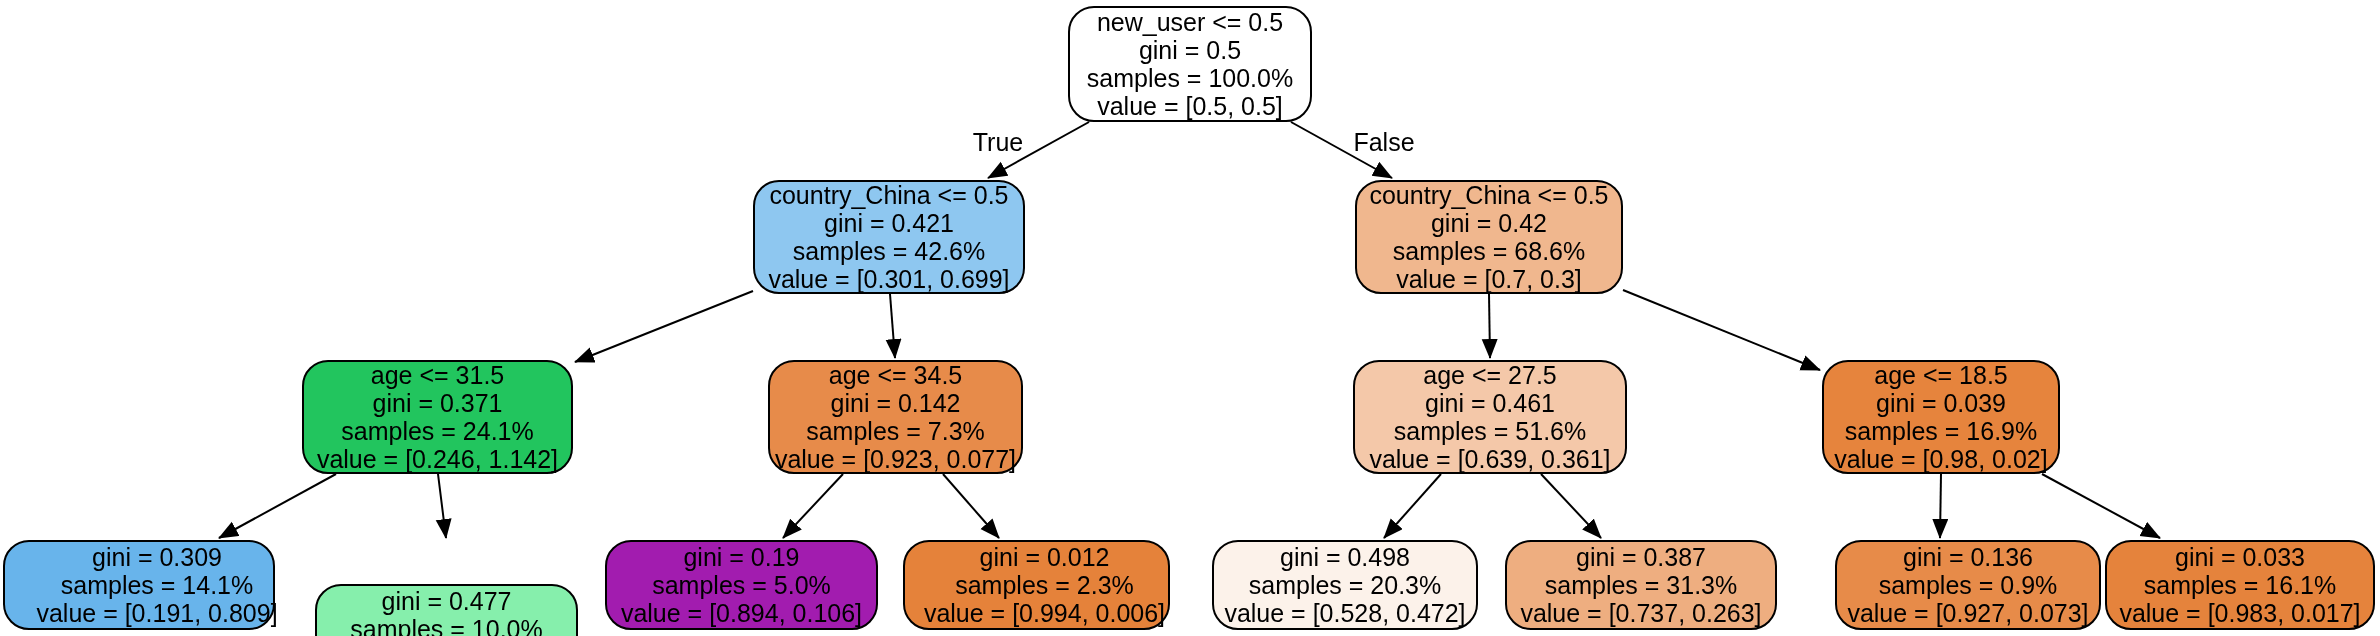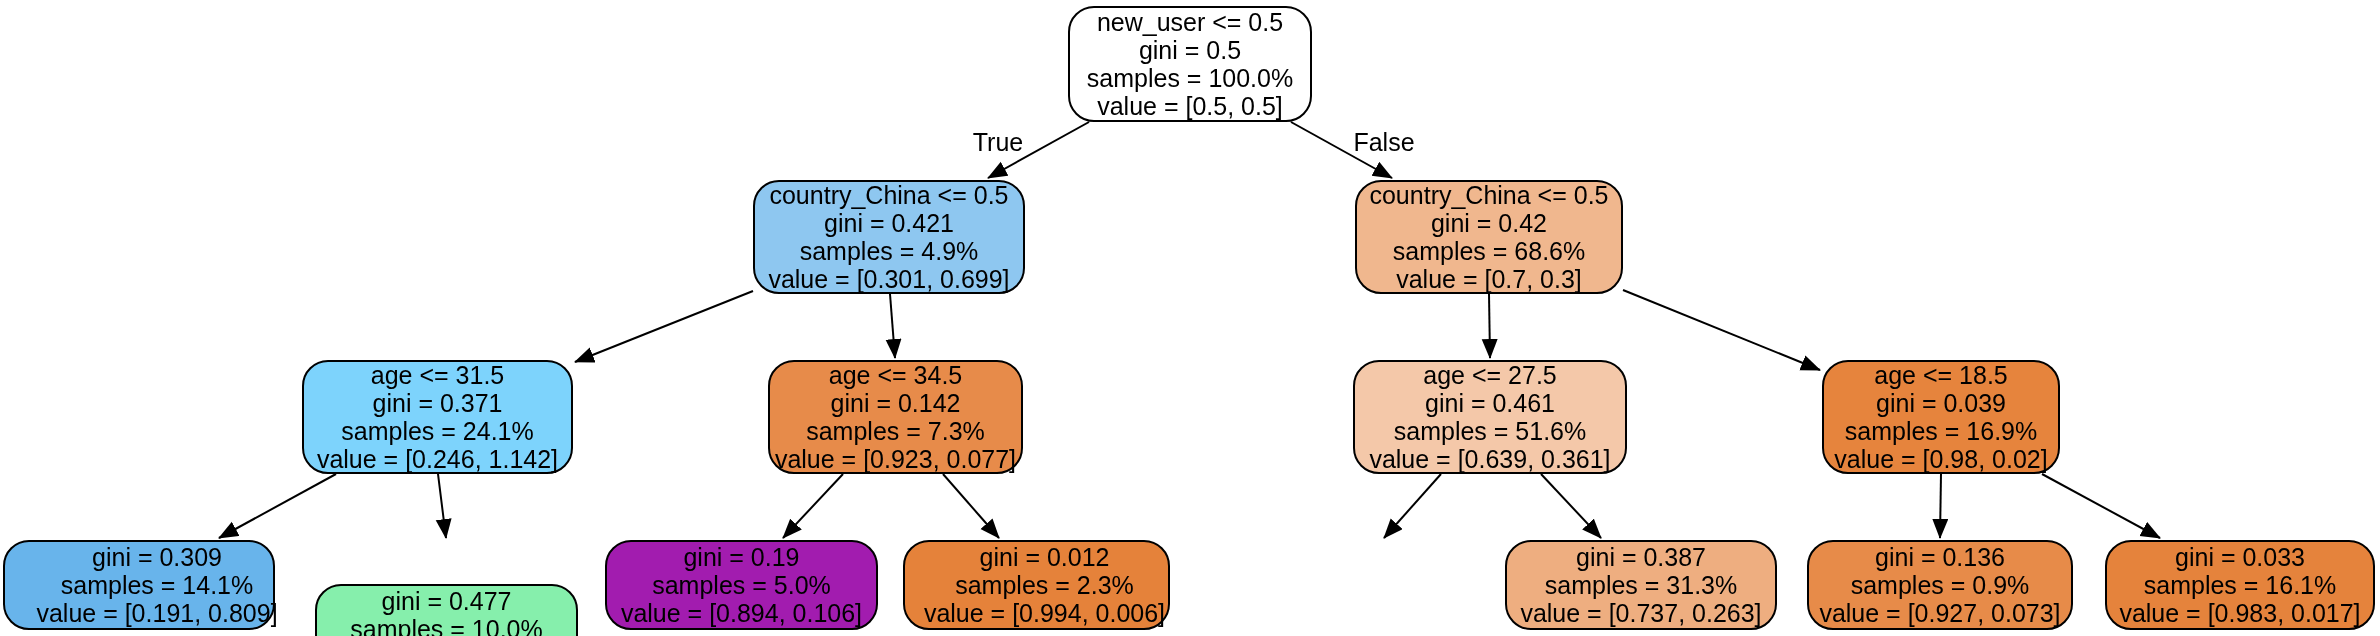--- a/index.html
+++ b/index.html
@@ -93,32 +93,32 @@
   <div class="node" id="n0" style="background-color: rgb(255, 255, 255);">
     <div class="line">new_user &lt;= 0.5</div>
     <div class="line">gini = 0.5</div>
     <div class="line">samples = 100.0%</div>
     <div class="line">value = [0.5, 0.5]</div>
   </div>
 
   <div class="node" id="n1" style="background-color: rgb(142, 199, 240);">
     <div class="line">country_China &lt;= 0.5</div>
     <div class="line">gini = 0.421</div>
-    <div class="line">samples = 4.9%</div>
+    <div class="line">samples = 42.6%</div>
     <div class="line">value = [0.301, 0.699]</div>
   </div>
 
   <div class="node" id="n2" style="background-color: rgb(240, 183, 142);">
     <div class="line">country_China &lt;= 0.5</div>
     <div class="line">gini = 0.42</div>
     <div class="line">samples = 68.6%</div>
     <div class="line">value = [0.7, 0.3]</div>
   </div>
 
-  <div class="node" id="n3" style="background-color: #7dd3fc;">
+  <div class="node" id="n3" style="background-color: #22c55e;">
     <div class="line">age &lt;= 31.5</div>
     <div class="line">gini = 0.371</div>
     <div class="line">samples = 24.1%</div>
     <div class="line">value = [0.246, 1.142]</div>
   </div>
 
   <div class="node" id="n4" style="background-color: rgb(231, 139, 74);">
     <div class="line">age &lt;= 34.5</div>
     <div class="line">gini = 0.142</div>
     <div class="line">samples = 7.3%</div>
@@ -156,28 +156,33 @@
     <div class="line">samples = 5.0%</div>
     <div class="line">value = [0.894, 0.106]</div>
   </div>
 
   <div class="node" id="n10" style="background-color: rgb(229, 130, 58); padding-left: 16px;">
     <div class="line">gini = 0.012</div>
     <div class="line">samples = 2.3%</div>
     <div class="line">value = [0.994, 0.006]</div>
   </div>
 
+  <div class="node" id="n11" style="background-color: rgb(252, 242, 234);">
+    <div class="line">gini = 0.498</div>
+    <div class="line">samples = 20.3%</div>
+    <div class="line">value = [0.528, 0.472]</div>
+  </div>
 
   <div class="node" id="n12" style="background-color: rgb(238, 174, 128);">
     <div class="line">gini = 0.387</div>
     <div class="line">samples = 31.3%</div>
     <div class="line">value = [0.737, 0.263]</div>
   </div>
 
-  <div class="node" id="n13" style="background-color: rgb(231, 139, 73);">
+  <div class="node" id="n13" style="background-color: rgb(231, 139, 73); margin-left: 28px;">
     <div class="line">gini = 0.136</div>
     <div class="line">samples = 0.9%</div>
     <div class="line">value = [0.927, 0.073]</div>
   </div>
 
   <div class="node" id="n14" style="background-color: rgb(229, 131, 60); align-items: center;">
     <div class="line">gini = 0.033</div>
     <div class="line">samples = 16.1%</div>
     <div class="line">value = [0.983, 0.017]</div>
   </div>

